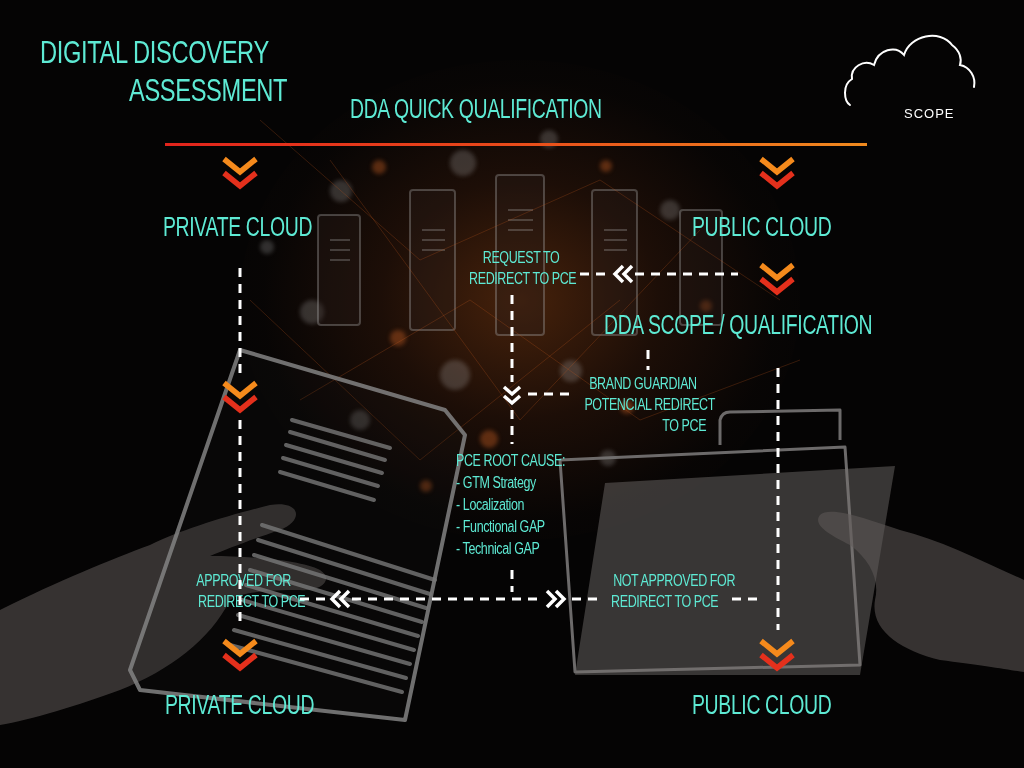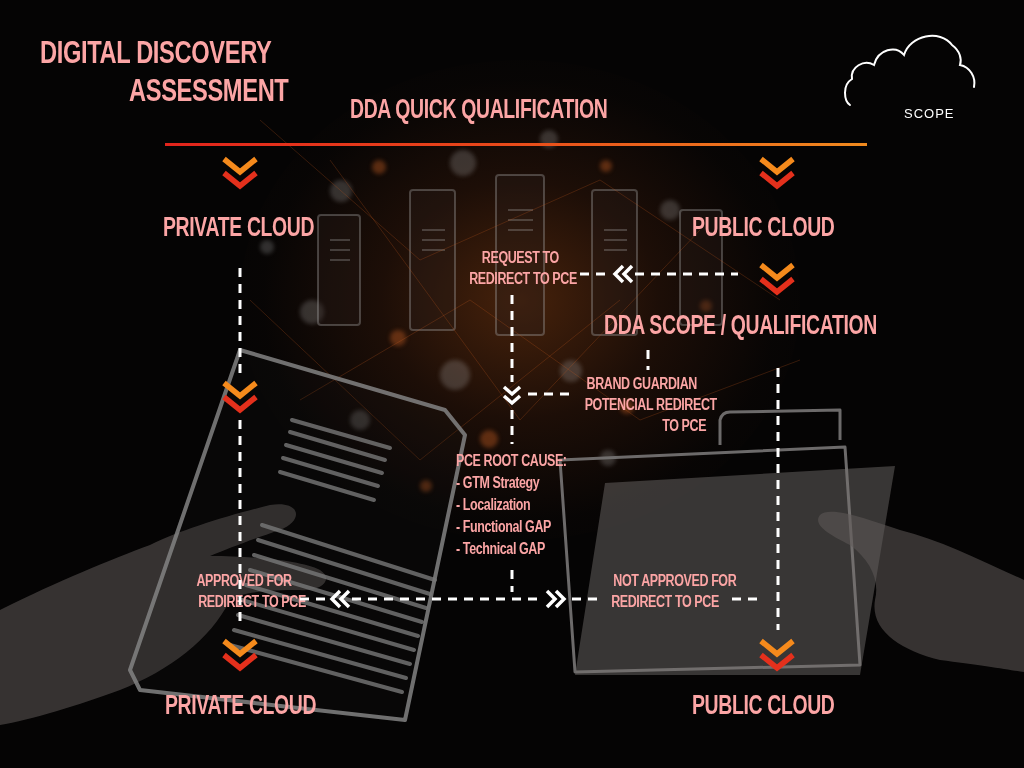--- a/index.html
+++ b/index.html
@@ -11,21 +11,21 @@
   }
   .bg-glow {
     position:absolute; left:240px; top:60px; width:560px; height:480px;
     border-radius:50%;
     background: radial-gradient(ellipse at center, rgba(150,70,20,0.45) 0%, rgba(90,40,15,0.28) 35%, rgba(30,15,8,0.1) 65%, rgba(0,0,0,0) 80%);
   }
   .bokeh { position:absolute; border-radius:50%; background:rgba(200,200,200,0.22); filter:blur(2px); }
   .bokeh.o { background:rgba(230,110,40,0.35); }
   .bg-art { position:absolute; left:0; top:0; width:1024px; height:768px; }
   .cond { transform-origin:left top; display:inline-block; white-space:nowrap; letter-spacing:-0.5px; }
-  .txt { position:absolute; font-weight:bold; color:#fca5a5; white-space:nowrap; line-height:1; }
+  .txt { position:absolute; font-weight:normal; color:#5eead4; white-space:nowrap; line-height:1; }
   .h-main { font-size:27px; }
   .h-sub { font-size:32px; }
   .h-small { font-size:16px; line-height:21px; }
   .center { text-align:right; }
   .divider {
     position:absolute; left:165px; top:143px; width:702px; height:3px;
     background:linear-gradient(90deg,#e2241c 0%,#e8461a 45%,#f08a1e 100%);
   }
   .logo { position:absolute; left:840px; top:25px; width:140px; height:100px; }
 </style>

